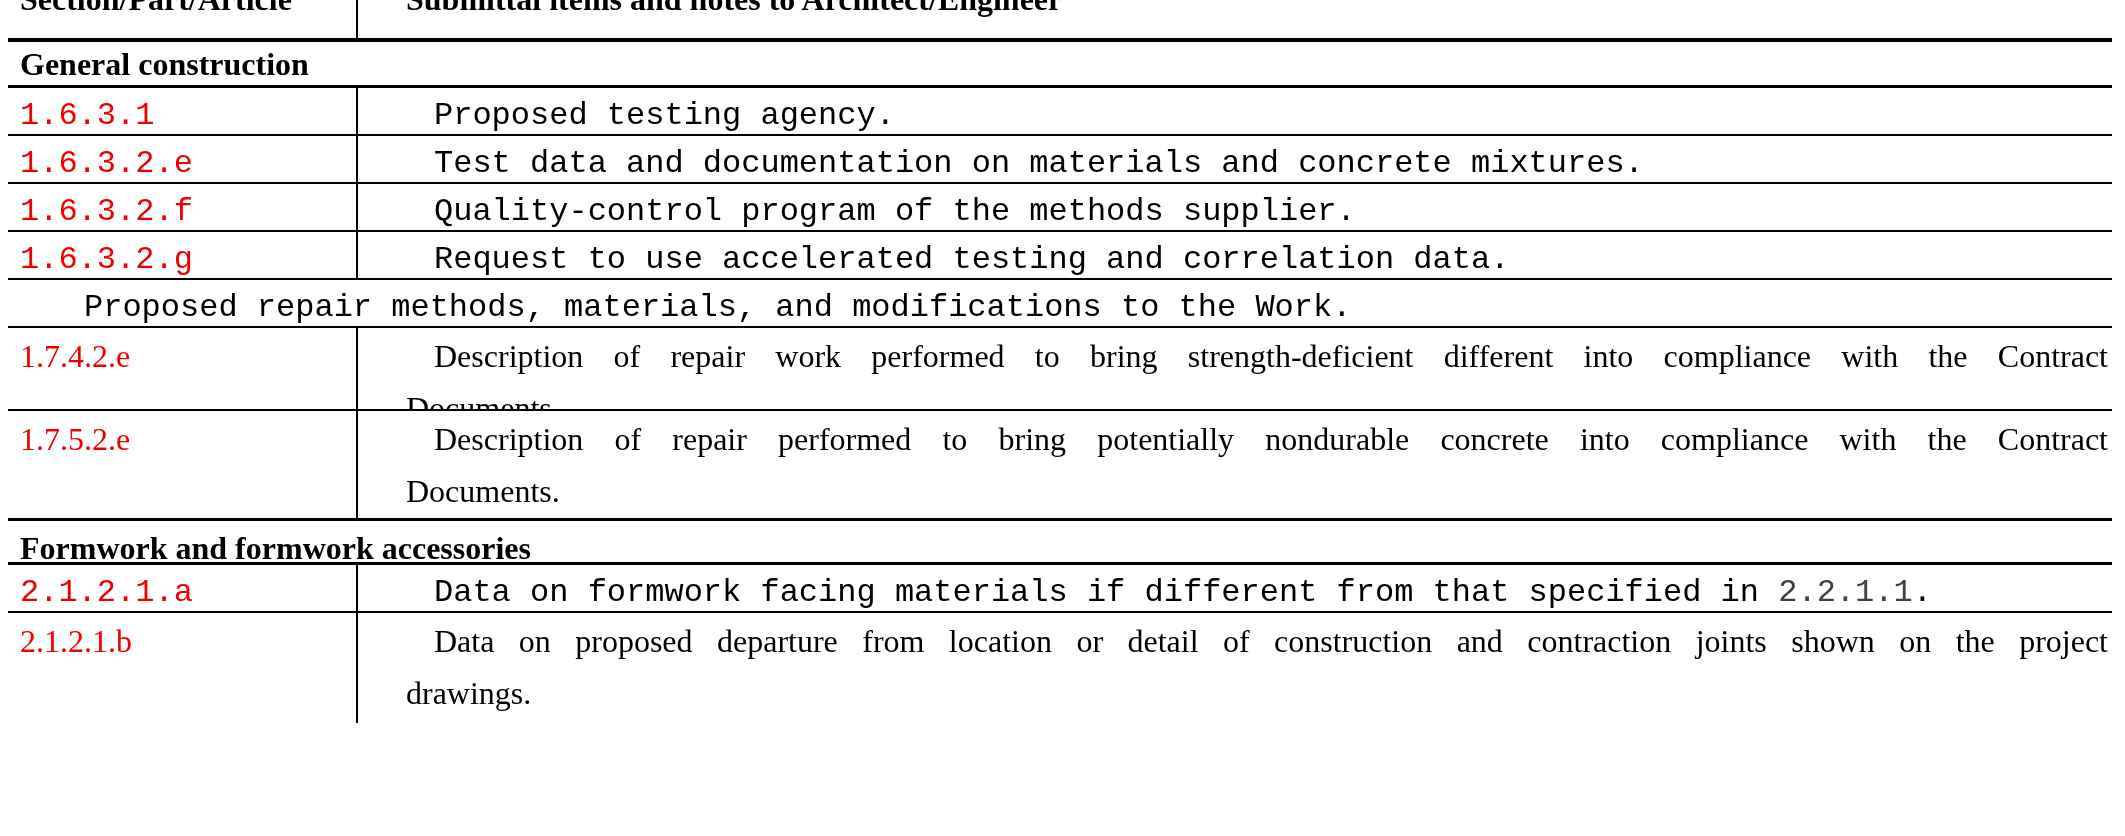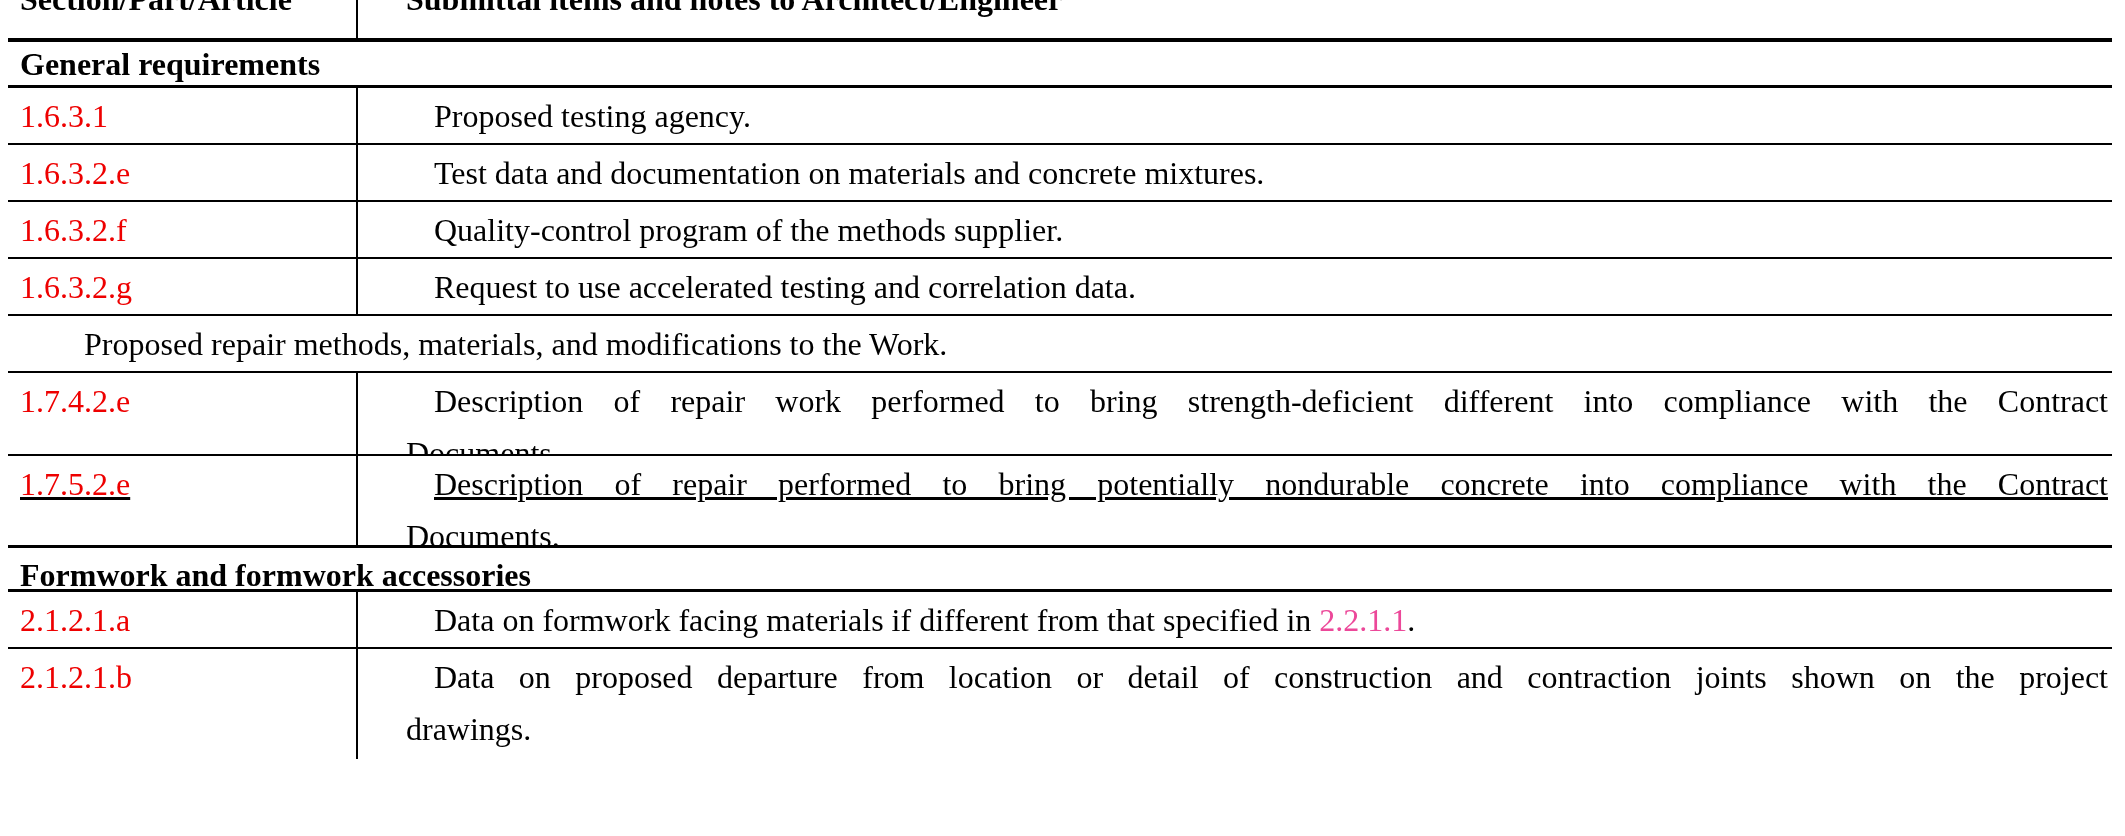--- a/index.html
+++ b/index.html
@@ -11,23 +11,23 @@
     font-family:"Liberation Serif","DejaVu Serif",serif;
     font-size:32px;
     color:#000000;
   }
   .tbl { margin:0 13px 0 8px; }
   .row { display:flex; box-sizing:border-box; align-items:stretch; }
 
   
   .r-hdr     { height:42px;  border-bottom:4px solid #000; }
   .r-sec1    { height:46px;  border-bottom:3px solid #000; }
-  .r-single  { height:57px;  border-bottom:2.5px solid #000; }
+  .r-single  { height:48px;  border-bottom:2.5px solid #000;font-family:Liberation Mono, monospace; }
   .r-double  { height:83px; border-bottom:2.5px solid #000; }
-  .r-double2 { height:92px; border-bottom:3.5px solid #000;text-decoration:underline; }
+  .r-double2 { height:110px; border-bottom:3.5px solid #000; }
   .r-sec2    { height:44px;  border-bottom:3px solid #000; }
   .r-last    { height:110px; }
 
   
   .c1 {
     flex:0 0 350px; width:350px; box-sizing:border-box;
     border-right:2.5px solid #000;
     padding:2px 0 0 12px;
     line-height:52px;
     overflow:hidden; white-space:nowrap;
@@ -55,39 +55,39 @@
 
   
   .r-hdr .c1, .r-hdr .c2 { padding-top:0; }
   .hdr-text {
     display:block;
     margin-top:-21px;
     line-height:40px;
     font-weight:bold;
     white-space:nowrap;
   }
-  .red-inline { color:#ec4899; }
+  .red-inline { color:#404040; }
 </style>
 </head>
 <body>
 
 <div class="page">
   <div class="tbl">
 
     <div class="row r-hdr">
       <div class="c1">
         <span class="hdr-text">Section/Part/Article</span>
       </div>
       <div class="c2">
         <span class="hdr-text">Submittal items and notes to Architect/Engineer</span>
       </div>
     </div>
 
     <div class="row r-sec1">
-      <div class="sec-cell">General requirements</div>
+      <div class="sec-cell">General construction</div>
     </div>
 
     <div class="row r-single">
       <div class="c1 ref">1.6.3.1</div>
       <div class="c2">
           <div class="tline">Proposed testing agency.</div>
         </div>
     </div>
 
     <div class="row r-single">

